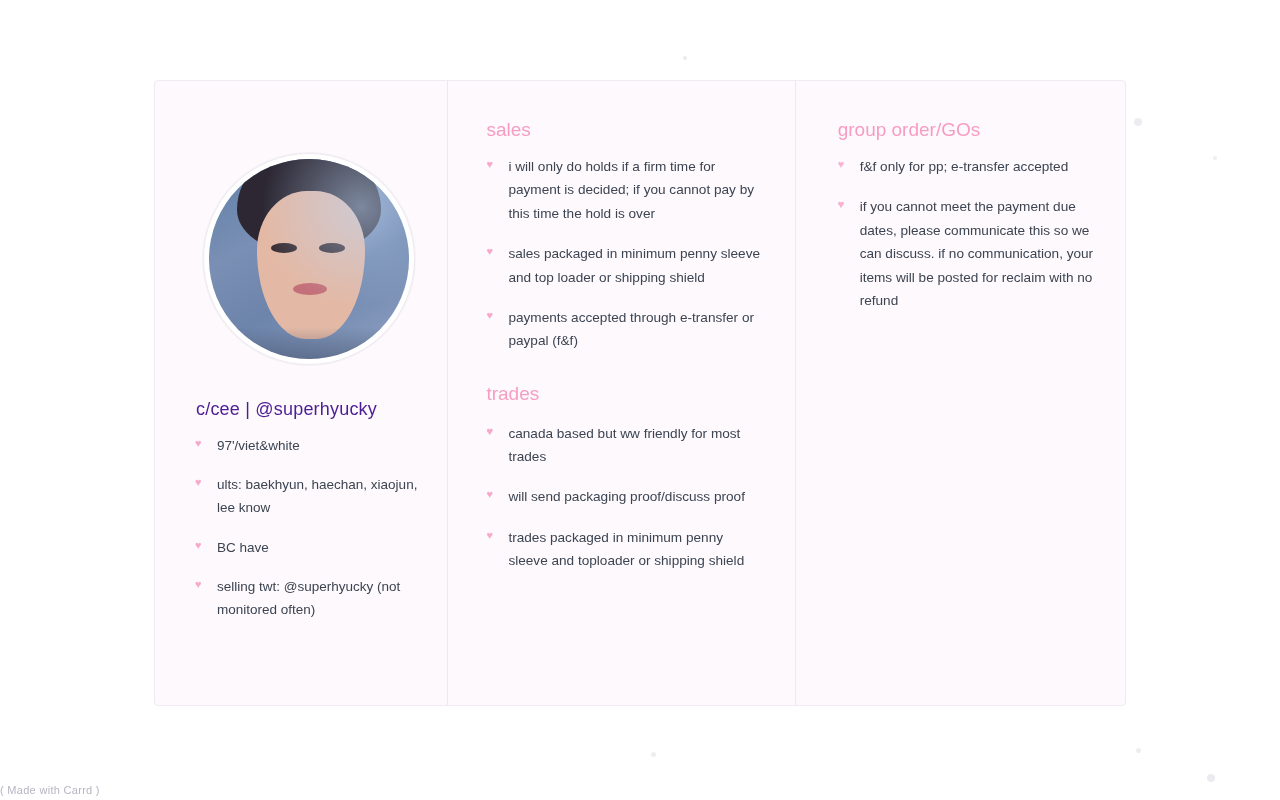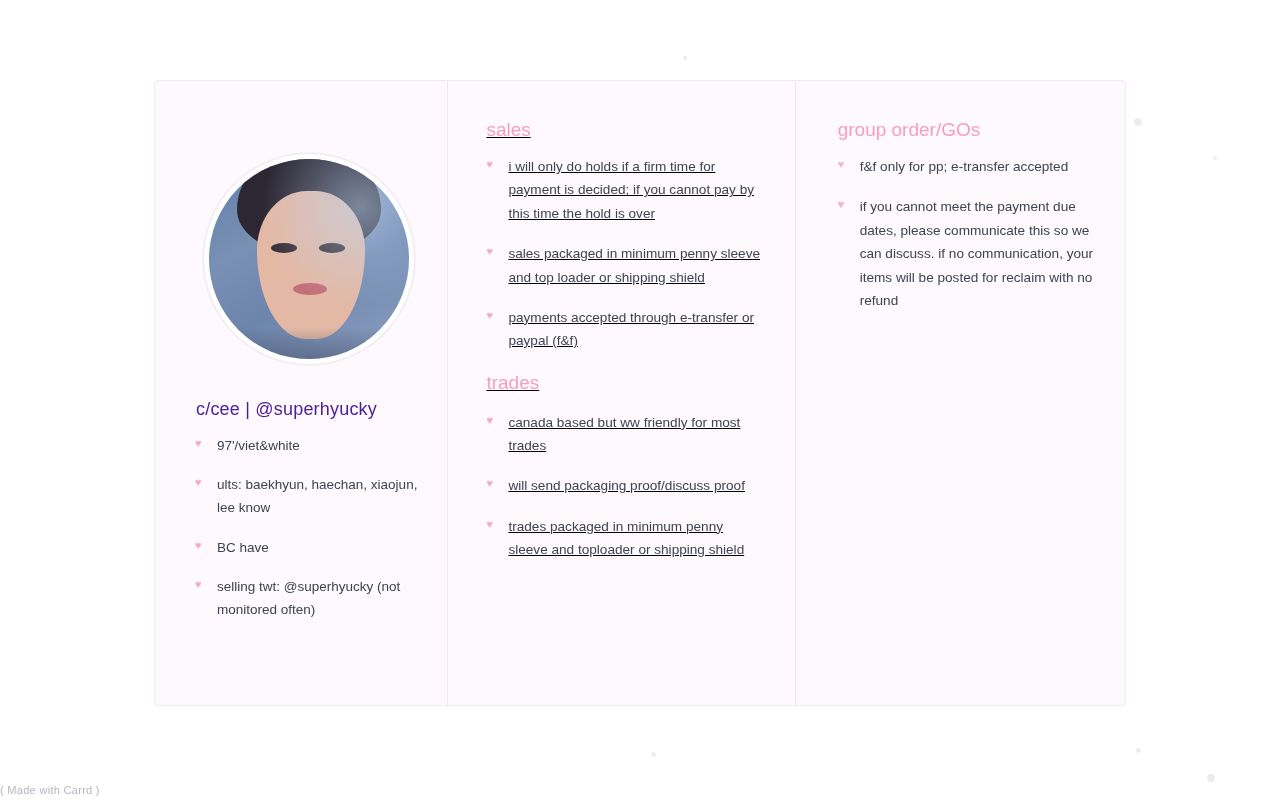--- a/index.html
+++ b/index.html
@@ -52,21 +52,20 @@
   }
   .col-left {
     width: 294px;
     padding: 32px 24px 24px 40px;
     border-right: 1px solid #f2e7f0;
   }
   .col-mid {
     width: 348px;
     padding: 38px 30px 24px 38px;
     border-right: 1px solid #f2e7f0;
-    text-decoration: underline;
   }
   .col-right {
     width: 330px;
     padding: 38px 28px 24px 42px;
   }
 
   
   .avatar-wrap {
     width: 212px;
     height: 212px;
@@ -142,21 +141,21 @@
     text-align: left;
     padding-left: 1px;
   }
 
   .section-title {
     font-size: 19px;
     color: #f79dc2;
     margin: 0 0 14px 0;
     font-weight: 400;
   }
-  .section-title.trades { margin-top: 19px; }
+  .section-title.trades { margin-top: 30px; }
 
   ul.list {
     list-style: none;
     margin: 14px 0 0 0;
     padding: 0;
   }
   ul.list li {
     position: relative;
     padding-left: 22px;
     margin-bottom: 16px;

